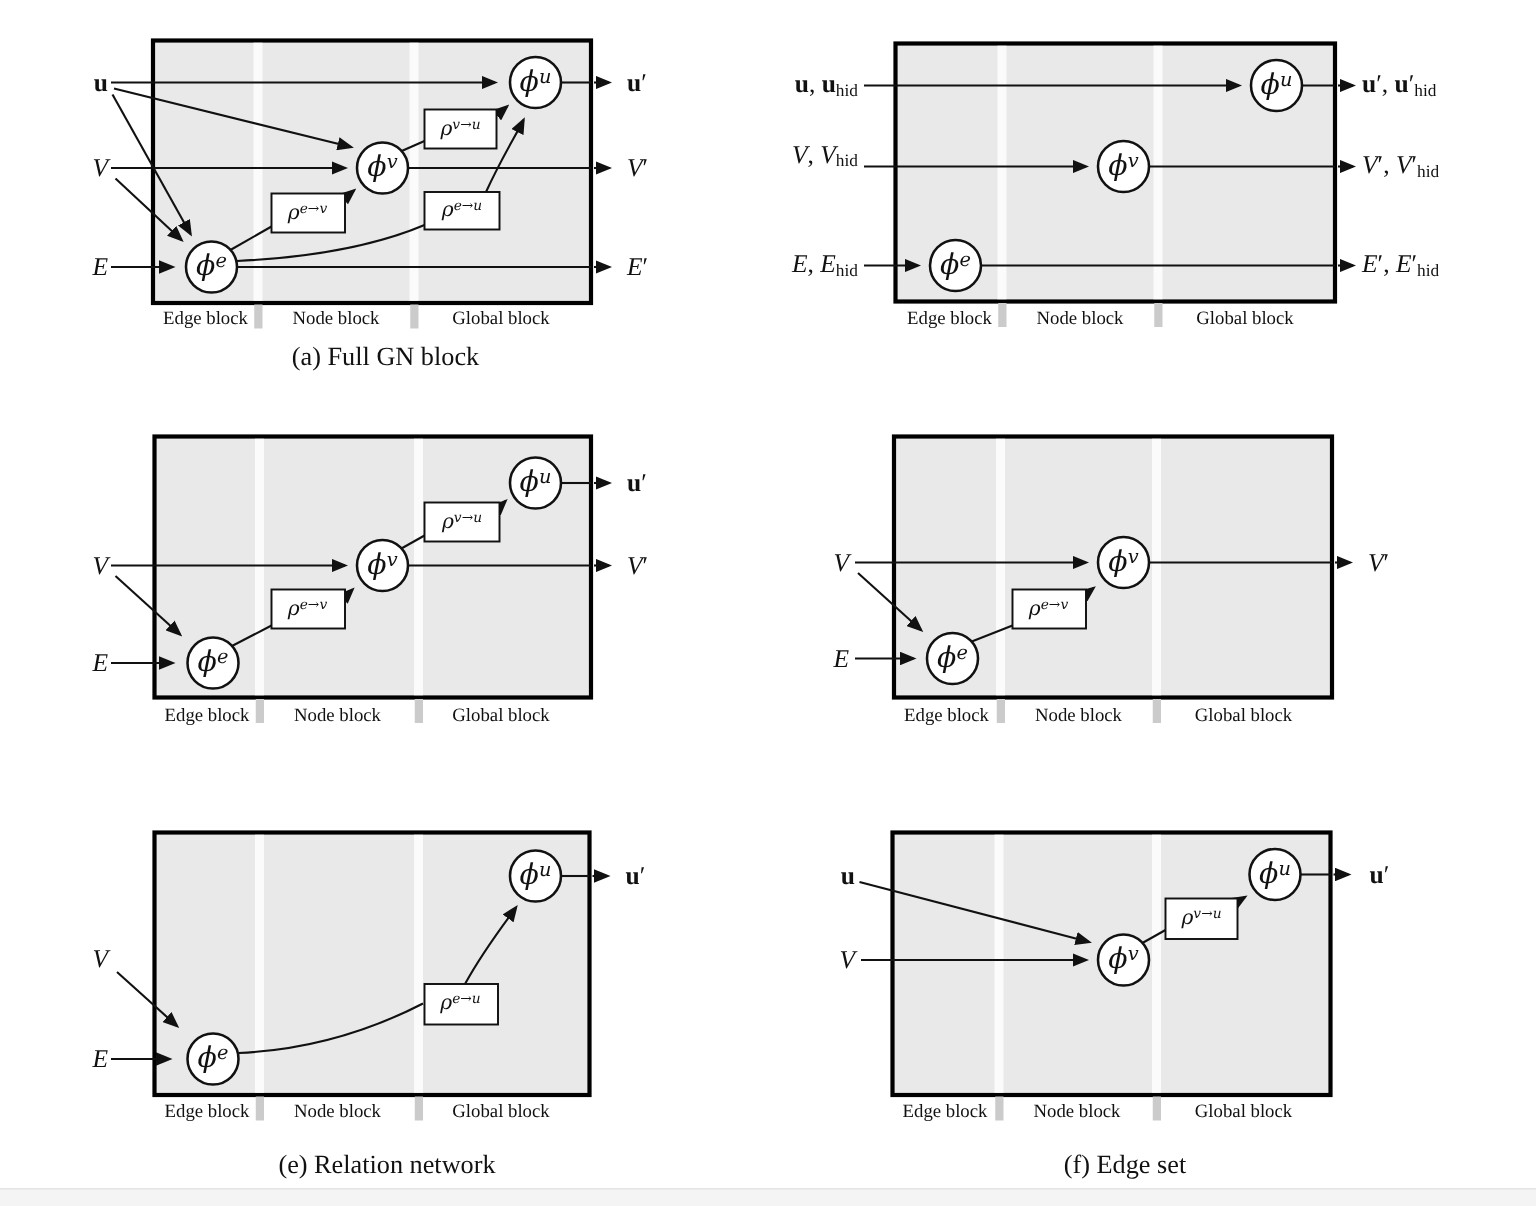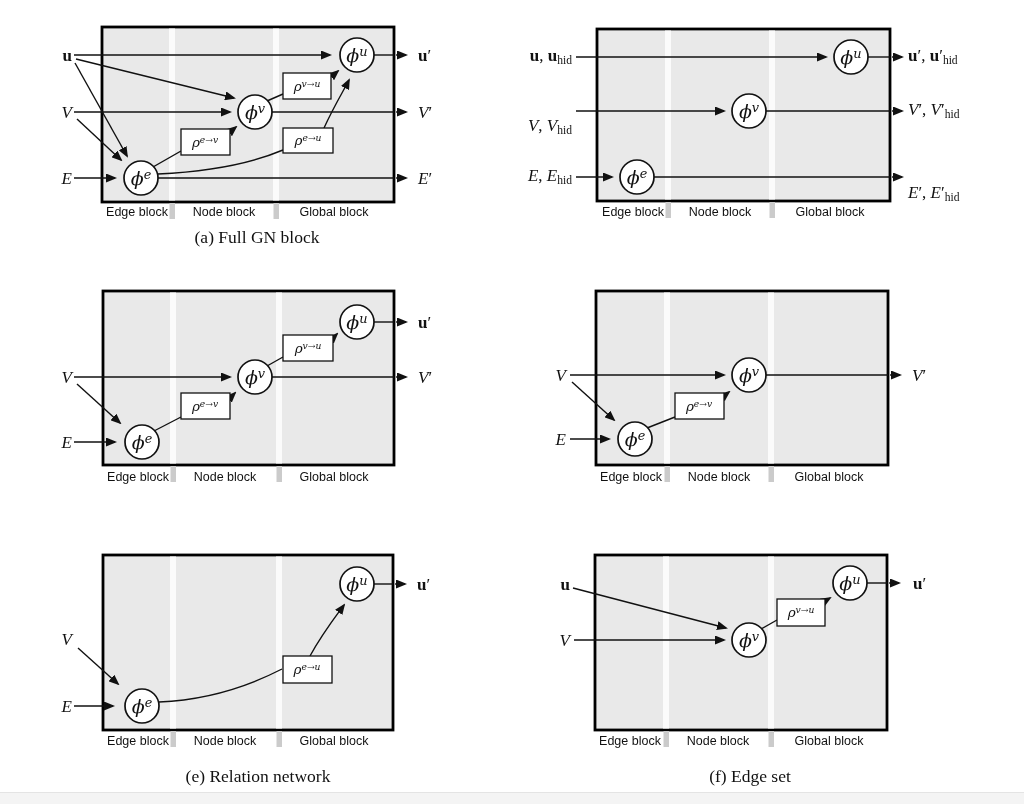--- a/index.html
+++ b/index.html
@@ -11,21 +11,21 @@
   .tick{fill:var(--tick,#cbcbcb);stroke:none;}
   .ln{stroke:#111;stroke-width:1.4;fill:none;}
   .circ{fill:#fff;stroke:#111;stroke-width:1.7;}
   .rbox{fill:#fff;stroke:#111;stroke-width:1.3;}
   .lab{position:absolute;font-size:17px;white-space:nowrap;line-height:1;}
   .tr{transform:translate(-100%,-50%);}
   .tl{transform:translate(0,-50%);}
   .tc{transform:translate(-50%,-50%);}
   .node{position:absolute;font-size:19px;white-space:nowrap;line-height:1;}
   .rho{position:absolute;font-size:13.5px;white-space:nowrap;line-height:1;}
-  .blk{position:absolute;font-family:Liberation Sans, sans-serif;font-size:12.5px;
+  .blk{position:absolute;font-family:Liberation Serif, serif;font-size:12.5px;
        white-space:nowrap;line-height:1;color:#111;}
   .cap{position:absolute;font-size:17.5px;white-space:nowrap;line-height:1;padding-left:18px;}
   .sg-n{font-style:normal;}
   .sg-b{font-weight:700;font-style:normal;}
   .sg-i{font-style:italic;}
   .sg-sub{font-size:68%;font-style:normal;vertical-align:-22%;}
   .sg-sup{font-size:68%;font-style:italic;vertical-align:42%;font-family:"DejaVu Serif",serif;}
   .sym{font-family:"DejaVu Serif", serif;}
   #bottom-strip{position:absolute;left:0;top:792px;width:1024px;height:12px;
        background:var(--strip,#f4f4f4);border-top:1px solid #e4e4e4;}
@@ -182,25 +182,25 @@
   <span class="node tc sym" style="left:357px;top:55px"><span class="sg-i">ϕ</span><span class="sg-sup">u</span></span>
   <span class="rho tc sym" style="left:205px;top:142px"><span class="sg-i">ρ</span><span class="sg-sup">e→v</span></span>
   <span class="rho tc sym" style="left:307px;top:86px"><span class="sg-i">ρ</span><span class="sg-sup">v→u</span></span>
   <span class="rho tc sym" style="left:308px;top:140px"><span class="sg-i">ρ</span><span class="sg-sup">e→u</span></span>
   <span class="blk tc" style="left:137px;top:212px">Edge block</span>
   <span class="blk tc" style="left:224px;top:212px">Node block</span>
   <span class="blk tc" style="left:334px;top:212px">Global block</span>
   <span class="cap tc" style="left:248px;top:238px">(a) Full GN block</span>
 
   <span class="lab tr" style="left:572px;top:57px"><span class="sg-b">u</span><span class="sg-n">, </span><span class="sg-b">u</span><span class="sg-sub">hid</span></span>
-  <span class="lab tr" style="left:572px;top:127px"><span class="sg-i">V</span><span class="sg-n">, </span><span class="sg-i">V</span><span class="sg-sub">hid</span></span>
+  <span class="lab tr" style="left:572px;top:104px"><span class="sg-i">V</span><span class="sg-n">, </span><span class="sg-i">V</span><span class="sg-sub">hid</span></span>
   <span class="lab tr" style="left:572px;top:177px"><span class="sg-i">E</span><span class="sg-n">, </span><span class="sg-i">E</span><span class="sg-sub">hid</span></span>
   <span class="lab tl" style="left:908px;top:57px"><span class="sg-b">u</span><span class="sg-n">′, </span><span class="sg-b">u</span><span class="sg-n">′</span><span class="sg-sub">hid</span></span>
   <span class="lab tl" style="left:908px;top:111px"><span class="sg-i">V</span><span class="sg-n">′, </span><span class="sg-i">V</span><span class="sg-n">′</span><span class="sg-sub">hid</span></span>
-  <span class="lab tl" style="left:908px;top:194px"><span class="sg-i">E</span><span class="sg-n">′, </span><span class="sg-i">E</span><span class="sg-n">′</span><span class="sg-sub">hid</span></span>
+  <span class="lab tl" style="left:908px;top:177px"><span class="sg-i">E</span><span class="sg-n">′, </span><span class="sg-i">E</span><span class="sg-n">′</span><span class="sg-sub">hid</span></span>
   <span class="node tc sym" style="left:851px;top:57px"><span class="sg-i">ϕ</span><span class="sg-sup">u</span></span>
   <span class="node tc sym" style="left:749px;top:111px"><span class="sg-i">ϕ</span><span class="sg-sup">v</span></span>
   <span class="node tc sym" style="left:637px;top:177px"><span class="sg-i">ϕ</span><span class="sg-sup">e</span></span>
   <span class="blk tc" style="left:633px;top:212px">Edge block</span>
   <span class="blk tc" style="left:720px;top:212px">Node block</span>
   <span class="blk tc" style="left:830px;top:212px">Global block</span>
 
   <span class="lab tr" style="left:72px;top:377px"><span class="sg-i">V</span></span>
   <span class="lab tr" style="left:72px;top:442px"><span class="sg-i">E</span></span>
   <span class="lab tl" style="left:418px;top:322px"><span class="sg-b">u</span><span class="sg-n">′</span></span>

